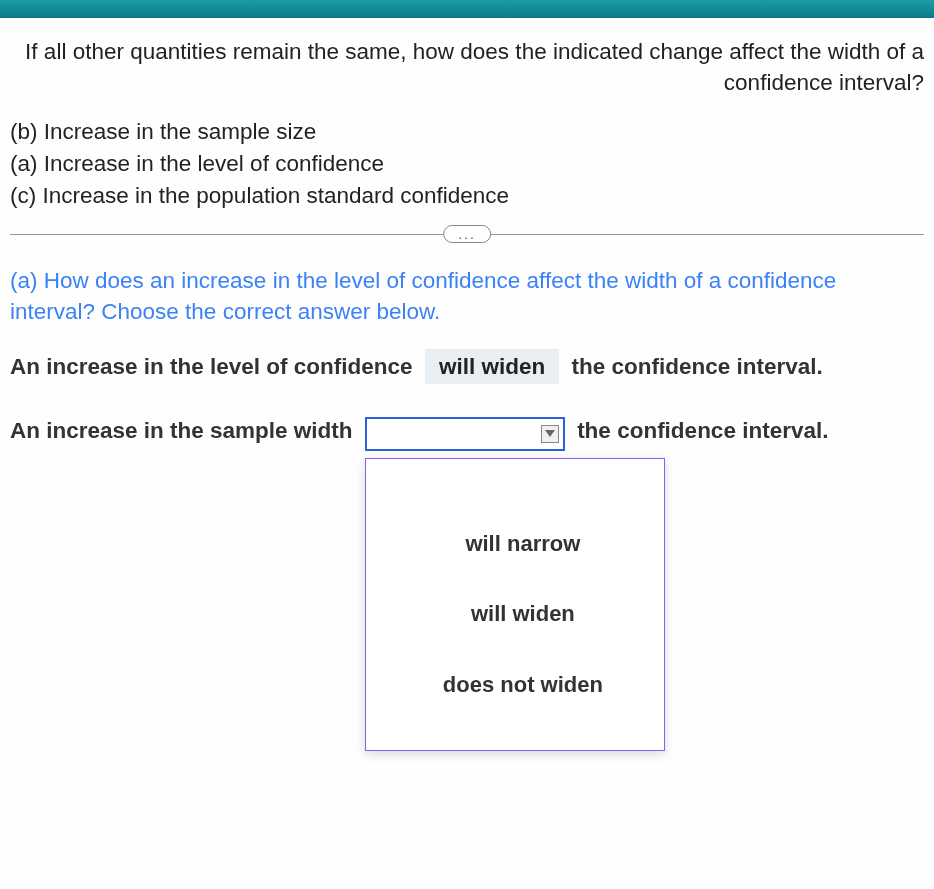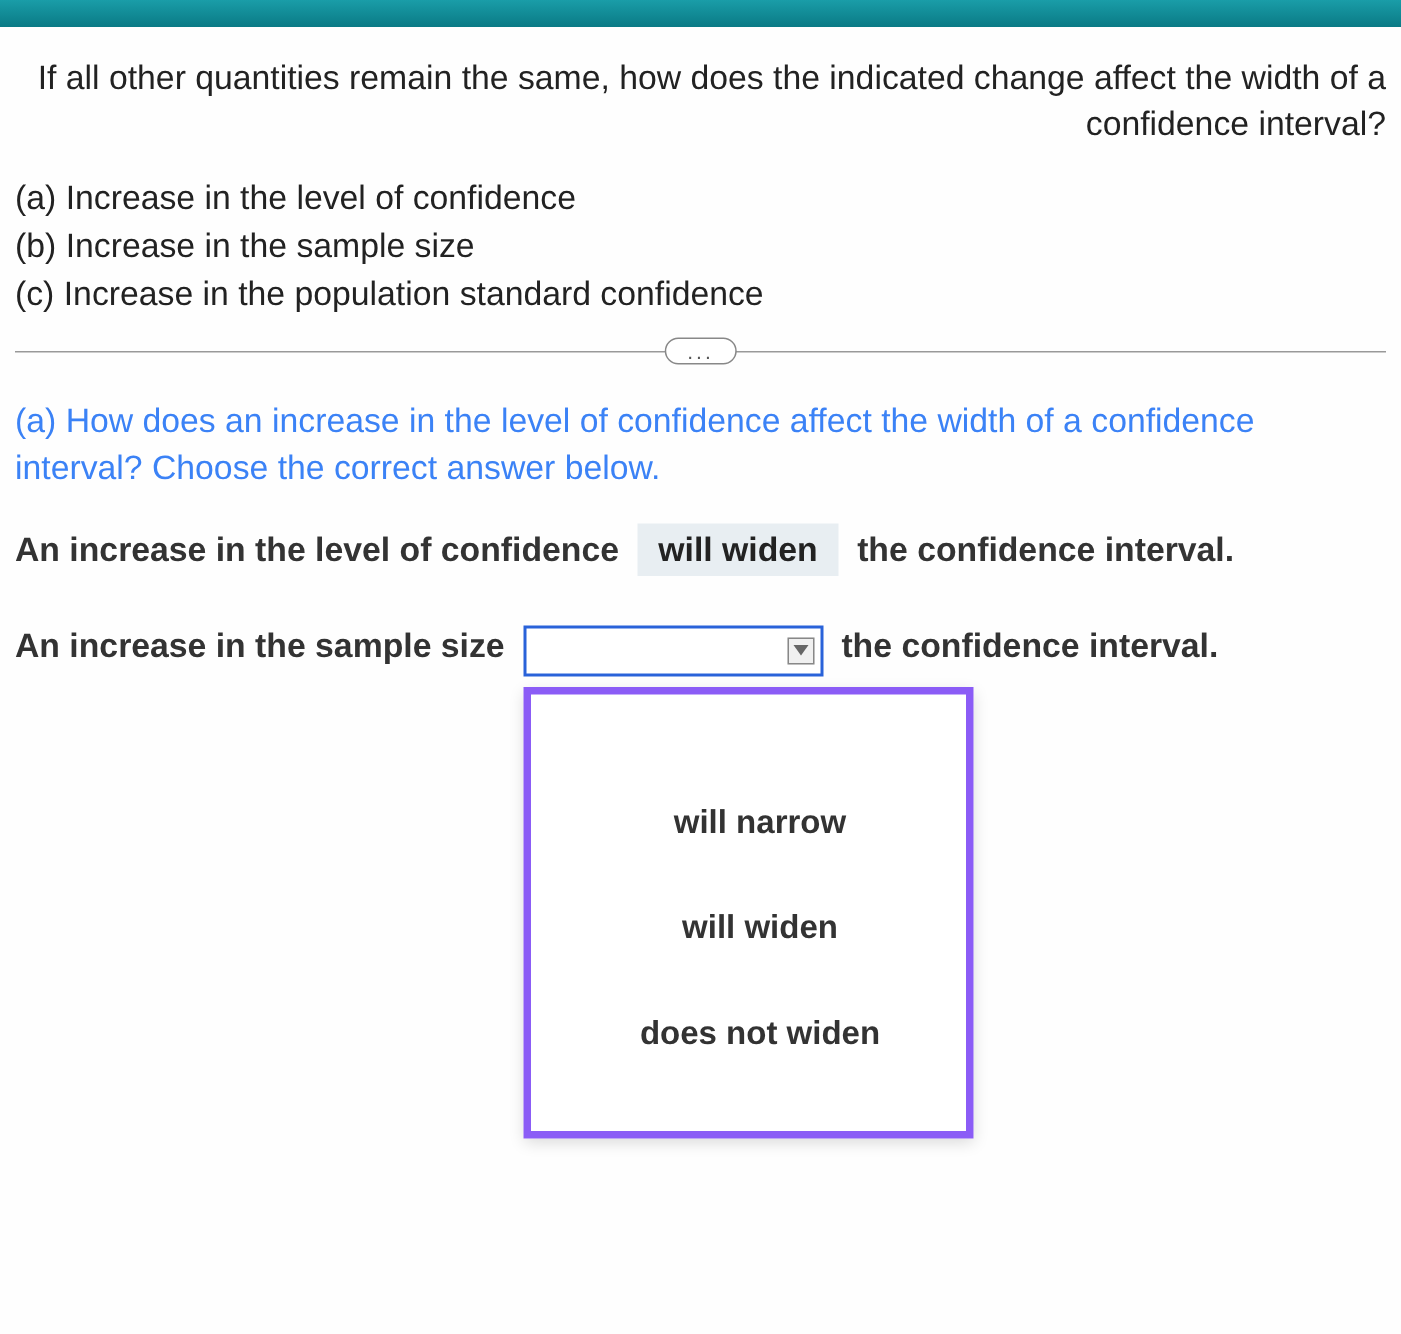--- a/index.html
+++ b/index.html
@@ -105,21 +105,21 @@
       border-left: 5px solid transparent;
       border-right: 5px solid transparent;
       border-top: 7px solid #666;
     }
     .dropdown-panel {
       position: absolute;
       top: 44px;
       left: 0;
       width: 300px;
       background: #fff;
-      border: 5px solid #8b5cf6;
+      border: 1px solid #8b5cf6;
       box-shadow: 0 3px 10px rgba(0,0,0,0.15);
       padding: 50px 0 30px 16px;
     }
     .dropdown-option {
       padding: 20px 30px;
       text-align: center;
       font-size: 22px;
       color: #333;
       cursor: pointer;
     }
@@ -127,43 +127,43 @@
 </head>
 <body>
 
 <div class="top-bar"></div>
 
 <div class="content">
 
   <div class="question-intro">If all other quantities remain the same, how does the indicated change affect the width of a confidence interval?</div>
 
   <div class="parts-list">
+    <div>(b) Increase in the sample size</div>
     <div>(a) Increase in the level of confidence</div>
-    <div>(b) Increase in the sample size</div>
     <div>(c) Increase in the population standard confidence</div>
   </div>
 
   <div class="divider-wrap">
     <hr class="divider-line">
     <button class="ellipsis-btn">
       <span>...</span>
     </button>
   </div>
 
   <div class="part-q">(a) How does an increase in the level of confidence affect the width of a confidence interval? Choose the correct answer below.</div>
 
   <div class="answer-line">
     <span>An increase in the level of confidence</span>
     <span class="filled-select">will widen</span>
     <span>the confidence interval.</span>
   </div>
 
 
   <div class="answer-line">
-    <span>An increase in the sample size</span>
+    <span>An increase in the sample width</span>
     <span class="open-select-wrap">
       <span class="open-select">
         <span class="caret-box">
           <span class="caret"></span>
         </span>
       </span>
       <div class="dropdown-panel">
         <div class="dropdown-option">will narrow</div>
         <div class="dropdown-option">will widen</div>
         <div class="dropdown-option">does not widen</div>

